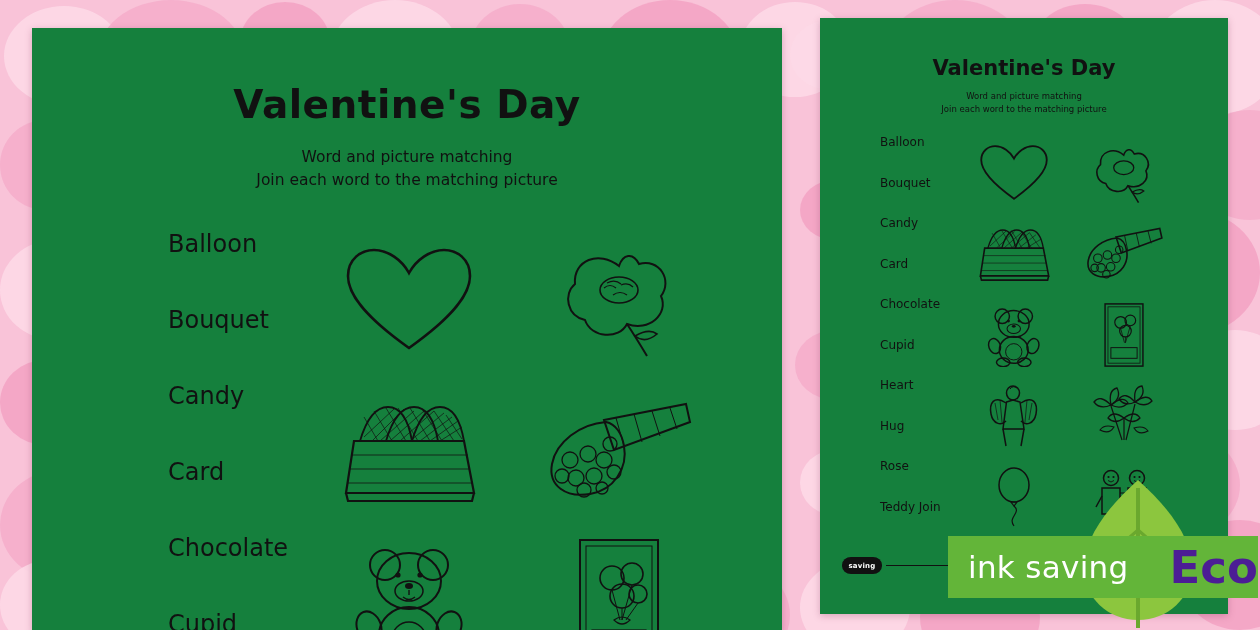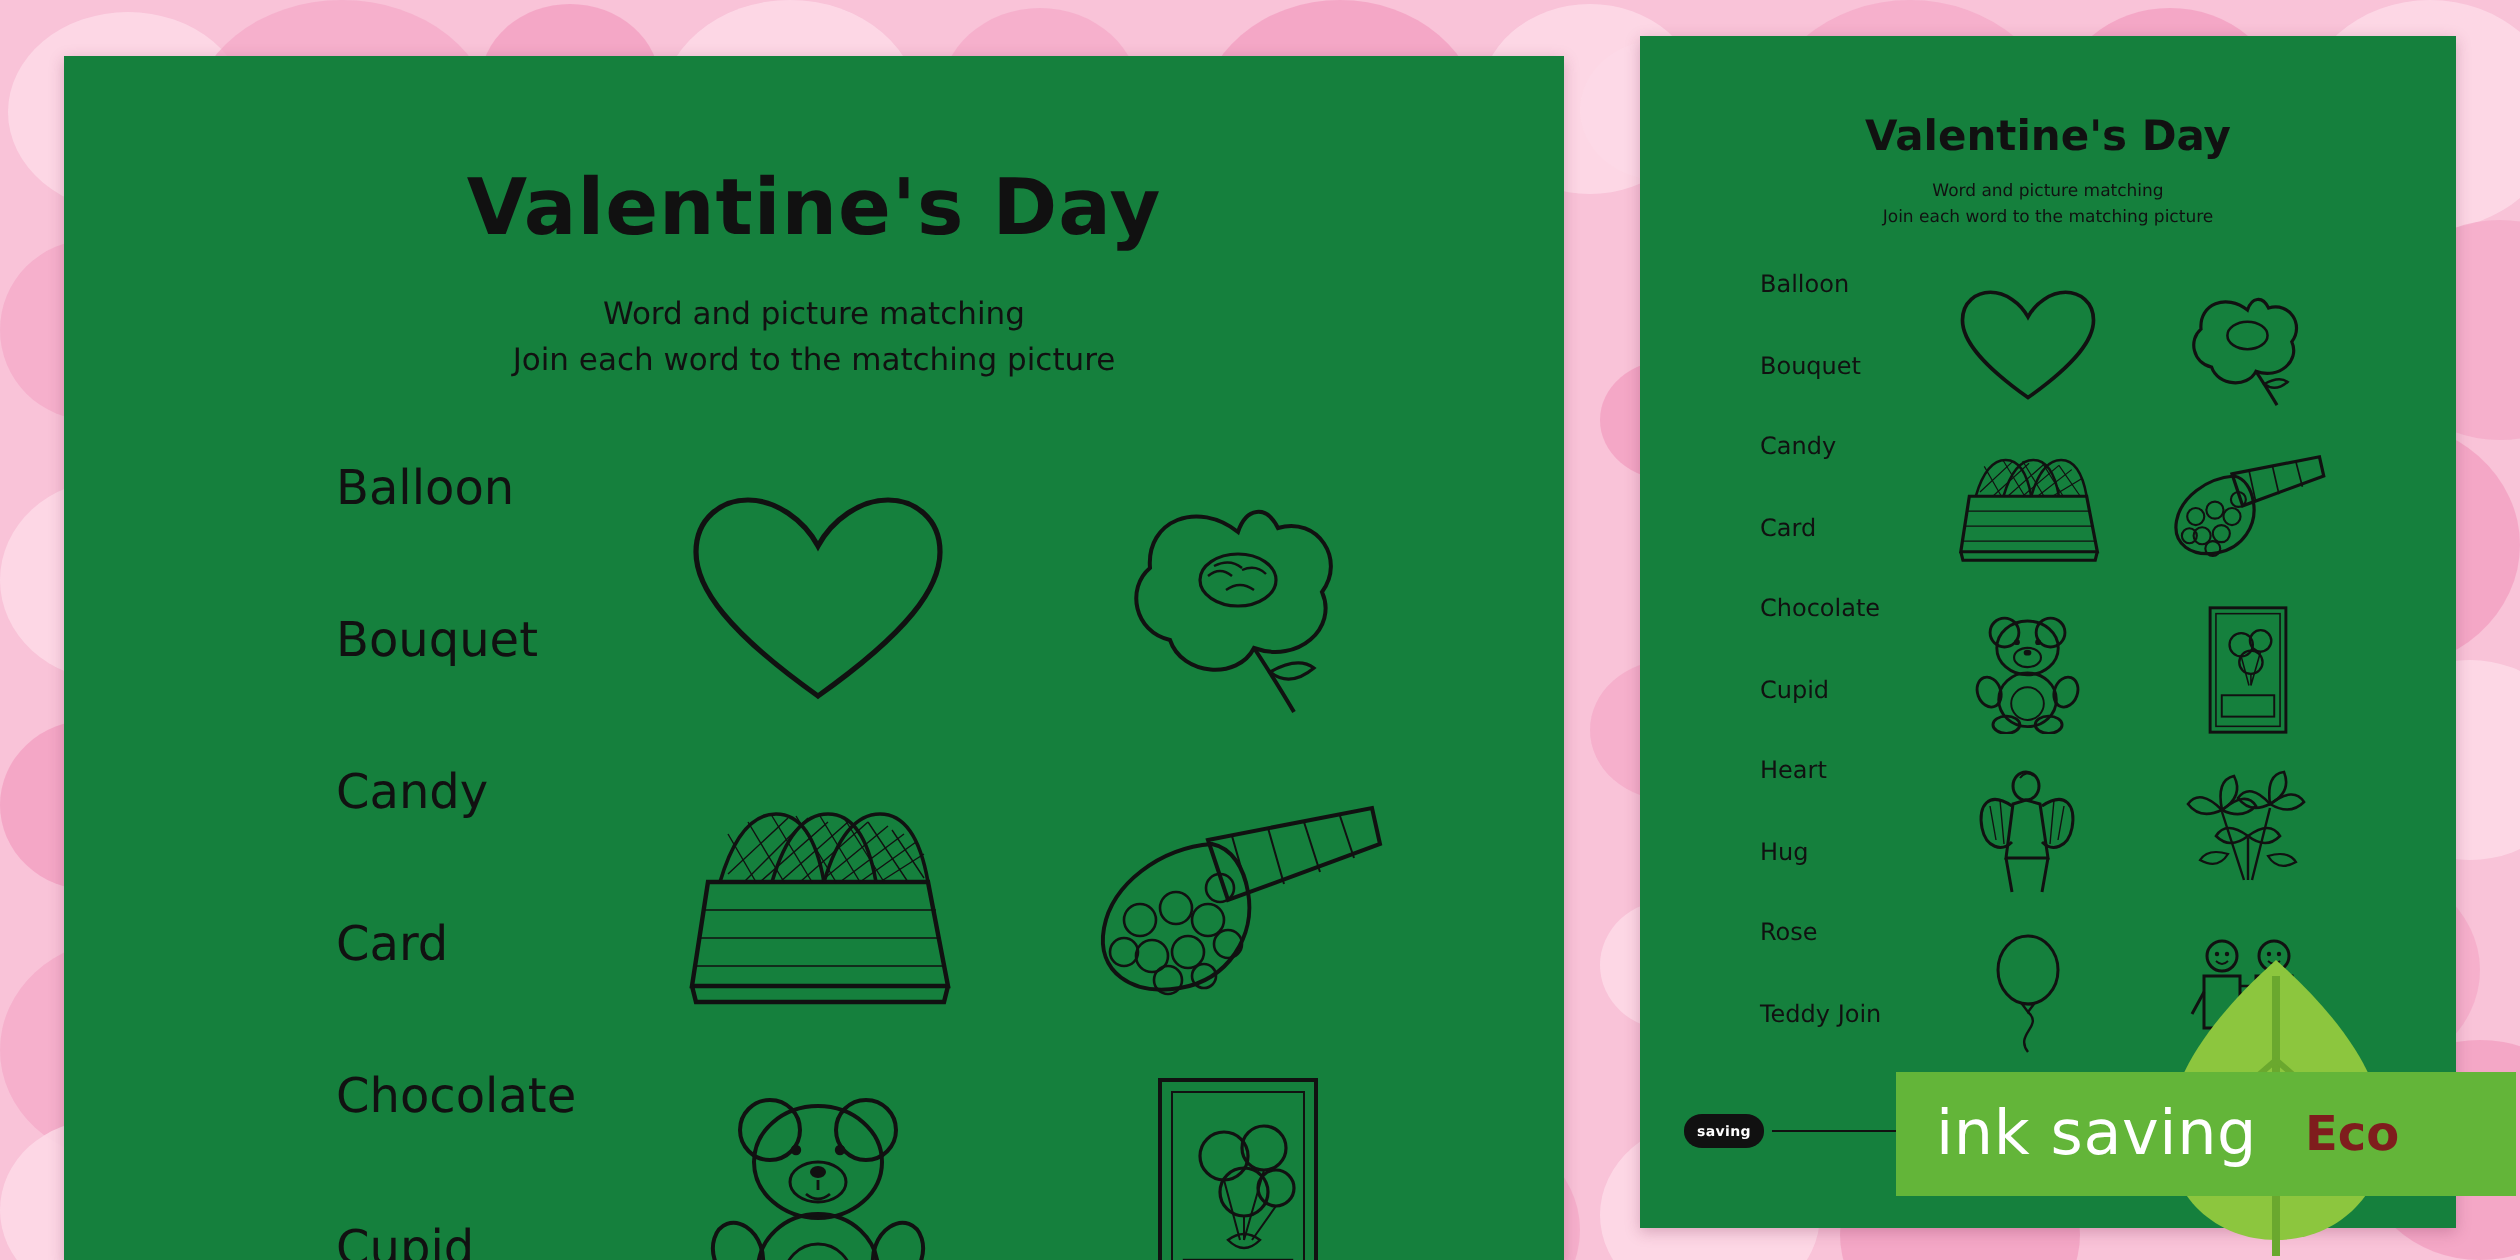--- a/index.html
+++ b/index.html
@@ -193,25 +193,25 @@
     align-items: center;
   }
   #eco-badge .bar .ink {
     color: #ffffff;
     font-family: "DejaVu Sans", sans-serif;
     font-size: 31px;
     margin-left: 20px;
     letter-spacing: .3px;
   }
   #eco-badge .bar .eco {
-    color: #7f1d1d;
-    font-family: "DejaVu Sans", sans-serif;
-    font-size: 24px;
+    color: #4c1d95;
+    font-family: "DejaVu Sans", sans-serif;
+    font-size: 45px;
     font-weight: bold;
-    margin-left: 24px;
+    margin-left: 41px;
   }
   #eco-leaf {
     position: absolute;
     left: 130px;
     top: 0;
     width: 120px;
     height: 152px;
   }
   svg { display: block; }
 </style>

